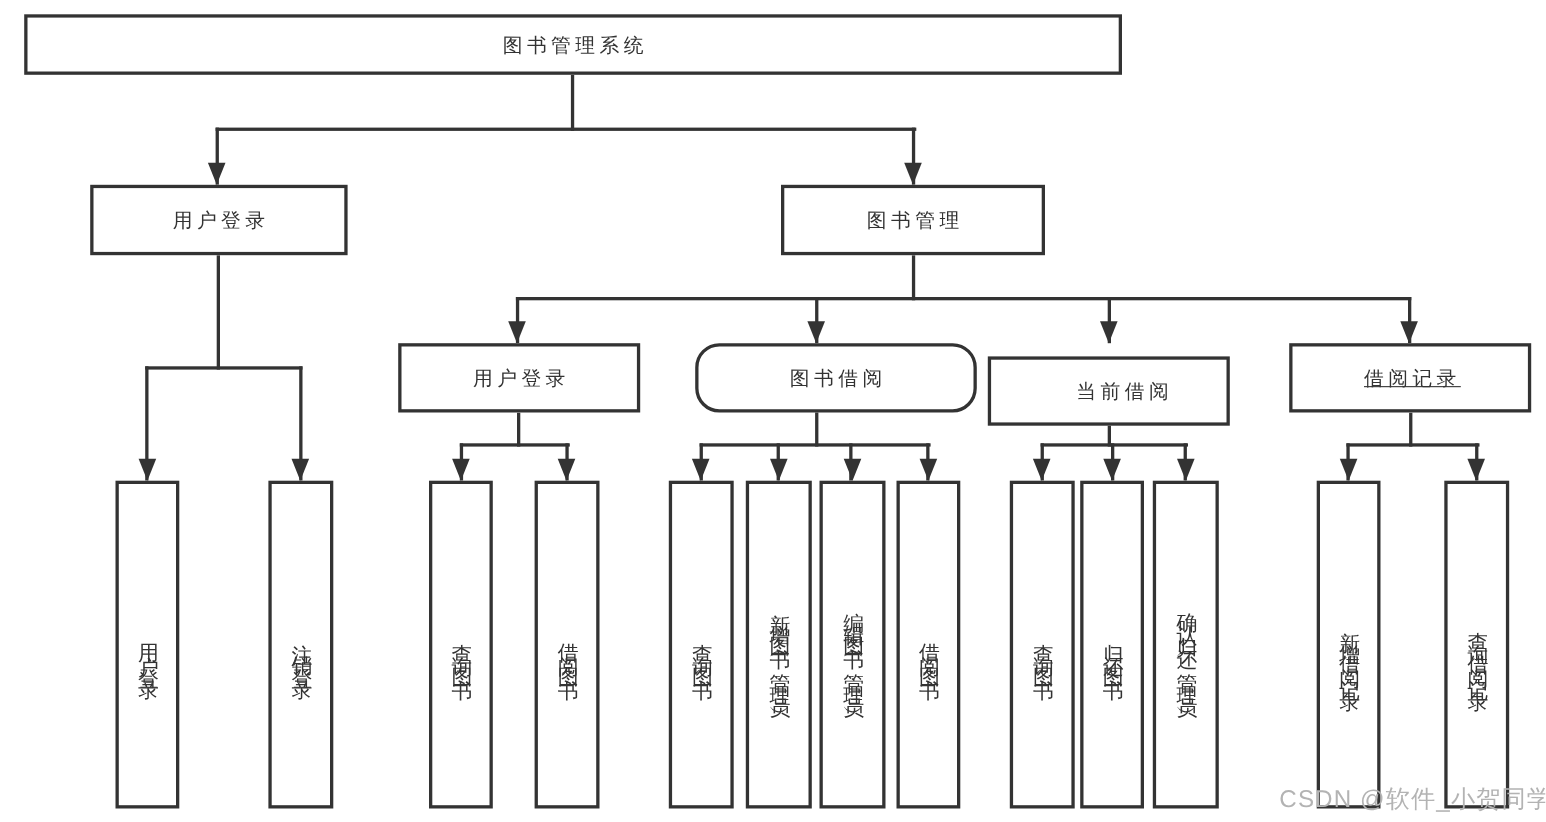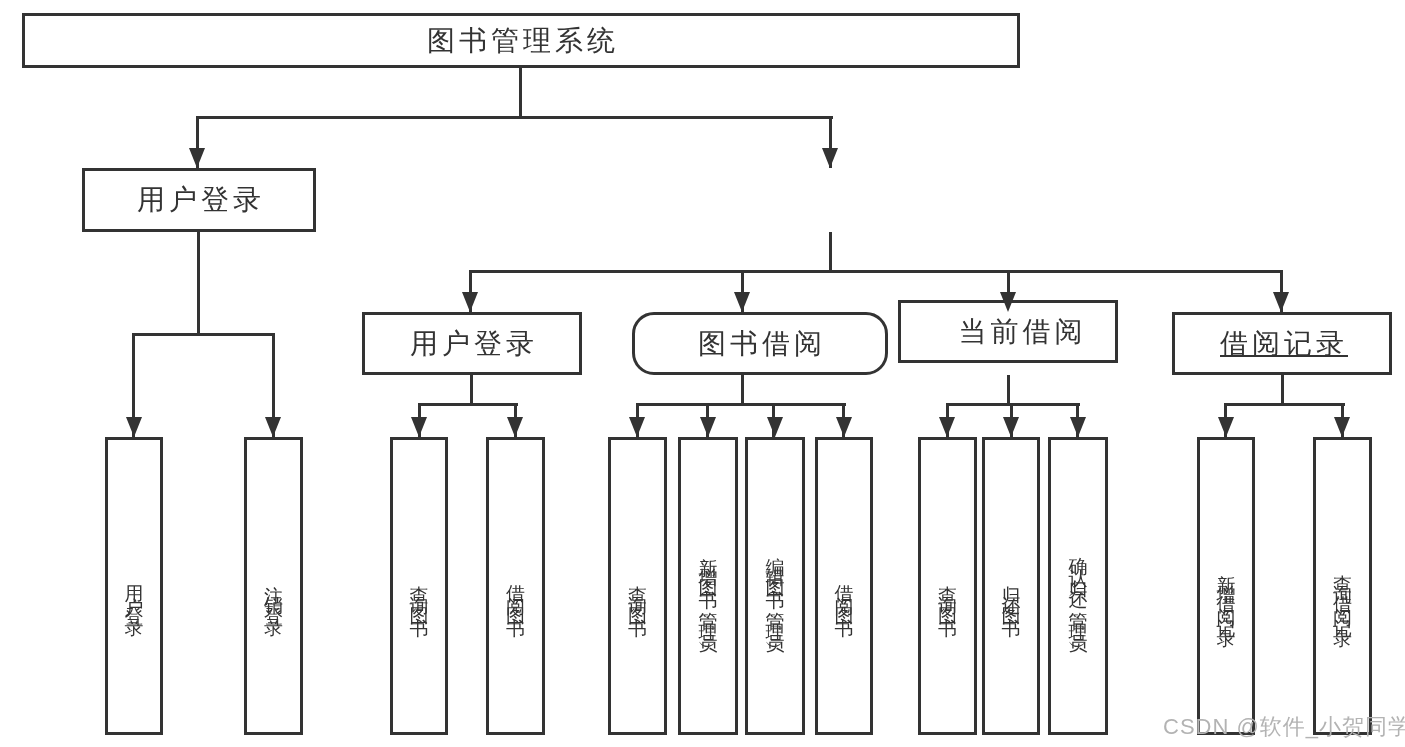--- a/index.html
+++ b/index.html
@@ -1,21 +1,21 @@
 <!DOCTYPE html>
 <html><head>
 <meta charset="utf-8">
 <style>
   html,body{margin:0;padding:0;background:#fff;}
   .canvas{position:relative;width:1405px;height:747px;background:#ffffff;overflow:hidden;
           font-family:"Liberation Sans",sans-serif;color:#333333;}
   
   .hbox{position:absolute;box-sizing:border-box;background:#ffffff;border:3px solid #333333;
         display:flex;align-items:center;justify-content:center;
-        font-size:28px;font-weight:500;letter-spacing:4px;text-indent:4px;z-index:2;}
+        font-size:18px;font-weight:500;letter-spacing:4px;text-indent:4px;z-index:2;}
   
   .vbox{position:absolute;box-sizing:border-box;background:#ffffff;border:3px solid #333333;
         top:437px;height:298px;display:flex;align-items:center;justify-content:center;z-index:2;}
   .vbox span{writing-mode:vertical-rl;text-orientation:mixed;white-space:nowrap;
              font-size:19px;font-weight:500;letter-spacing:11px;margin-bottom:-11px;}
   
   .ln{position:absolute;background:#333333;z-index:1;}
   
   .ar{position:absolute;width:0;height:0;border-left:8px solid transparent;
       border-right:8px solid transparent;border-top:20px solid #333333;z-index:3;}
@@ -83,24 +83,25 @@
   <div class="ar" style="left:836px;top:417px;"></div>
   <div class="ar" style="left:939px;top:417px;"></div>
   <div class="ar" style="left:1003px;top:417px;"></div>
   <div class="ar" style="left:1070px;top:417px;"></div>
   <div class="ar" style="left:1218px;top:417px;"></div>
   <div class="ar" style="left:1334px;top:417px;"></div>
 
   <div class="hbox" style="left:22px;top:13px;width:998px;height:55px;">图书管理系统</div>
 
   <div class="hbox" style="left:82px;top:168px;width:234px;height:64px;">用户登录</div>
+  <div class="hbox" style="left:710px;top:168px;width:240px;height:64px;">图书管理</div>
 
   <div class="hbox" style="left:362px;top:312px;width:220px;height:63px;">用户登录</div>
   <div class="hbox" style="left:632px;top:312px;width:256px;height:63px;border-radius:22px;">图书借阅</div>
-  <div class="hbox" style="left:898px;top:300px;width:220px;height:63px;padding-left:25px;">当前借阅</div>
+  <div class="hbox" style="left:898px;top:324px;width:220px;height:63px;padding-left:25px;">当前借阅</div>
   <div class="hbox" style="left:1172px;top:312px;width:220px;height:63px;text-decoration:underline;">借阅记录</div>
 
   <div class="vbox" style="left:105px;width:58px;">
     <span>用户登录</span>
     </div>
   <div class="vbox" style="left:244px;width:59px;">
     <span>注销登录</span>
     </div>
 
   <div class="vbox" style="left:390px;width:58px;">

